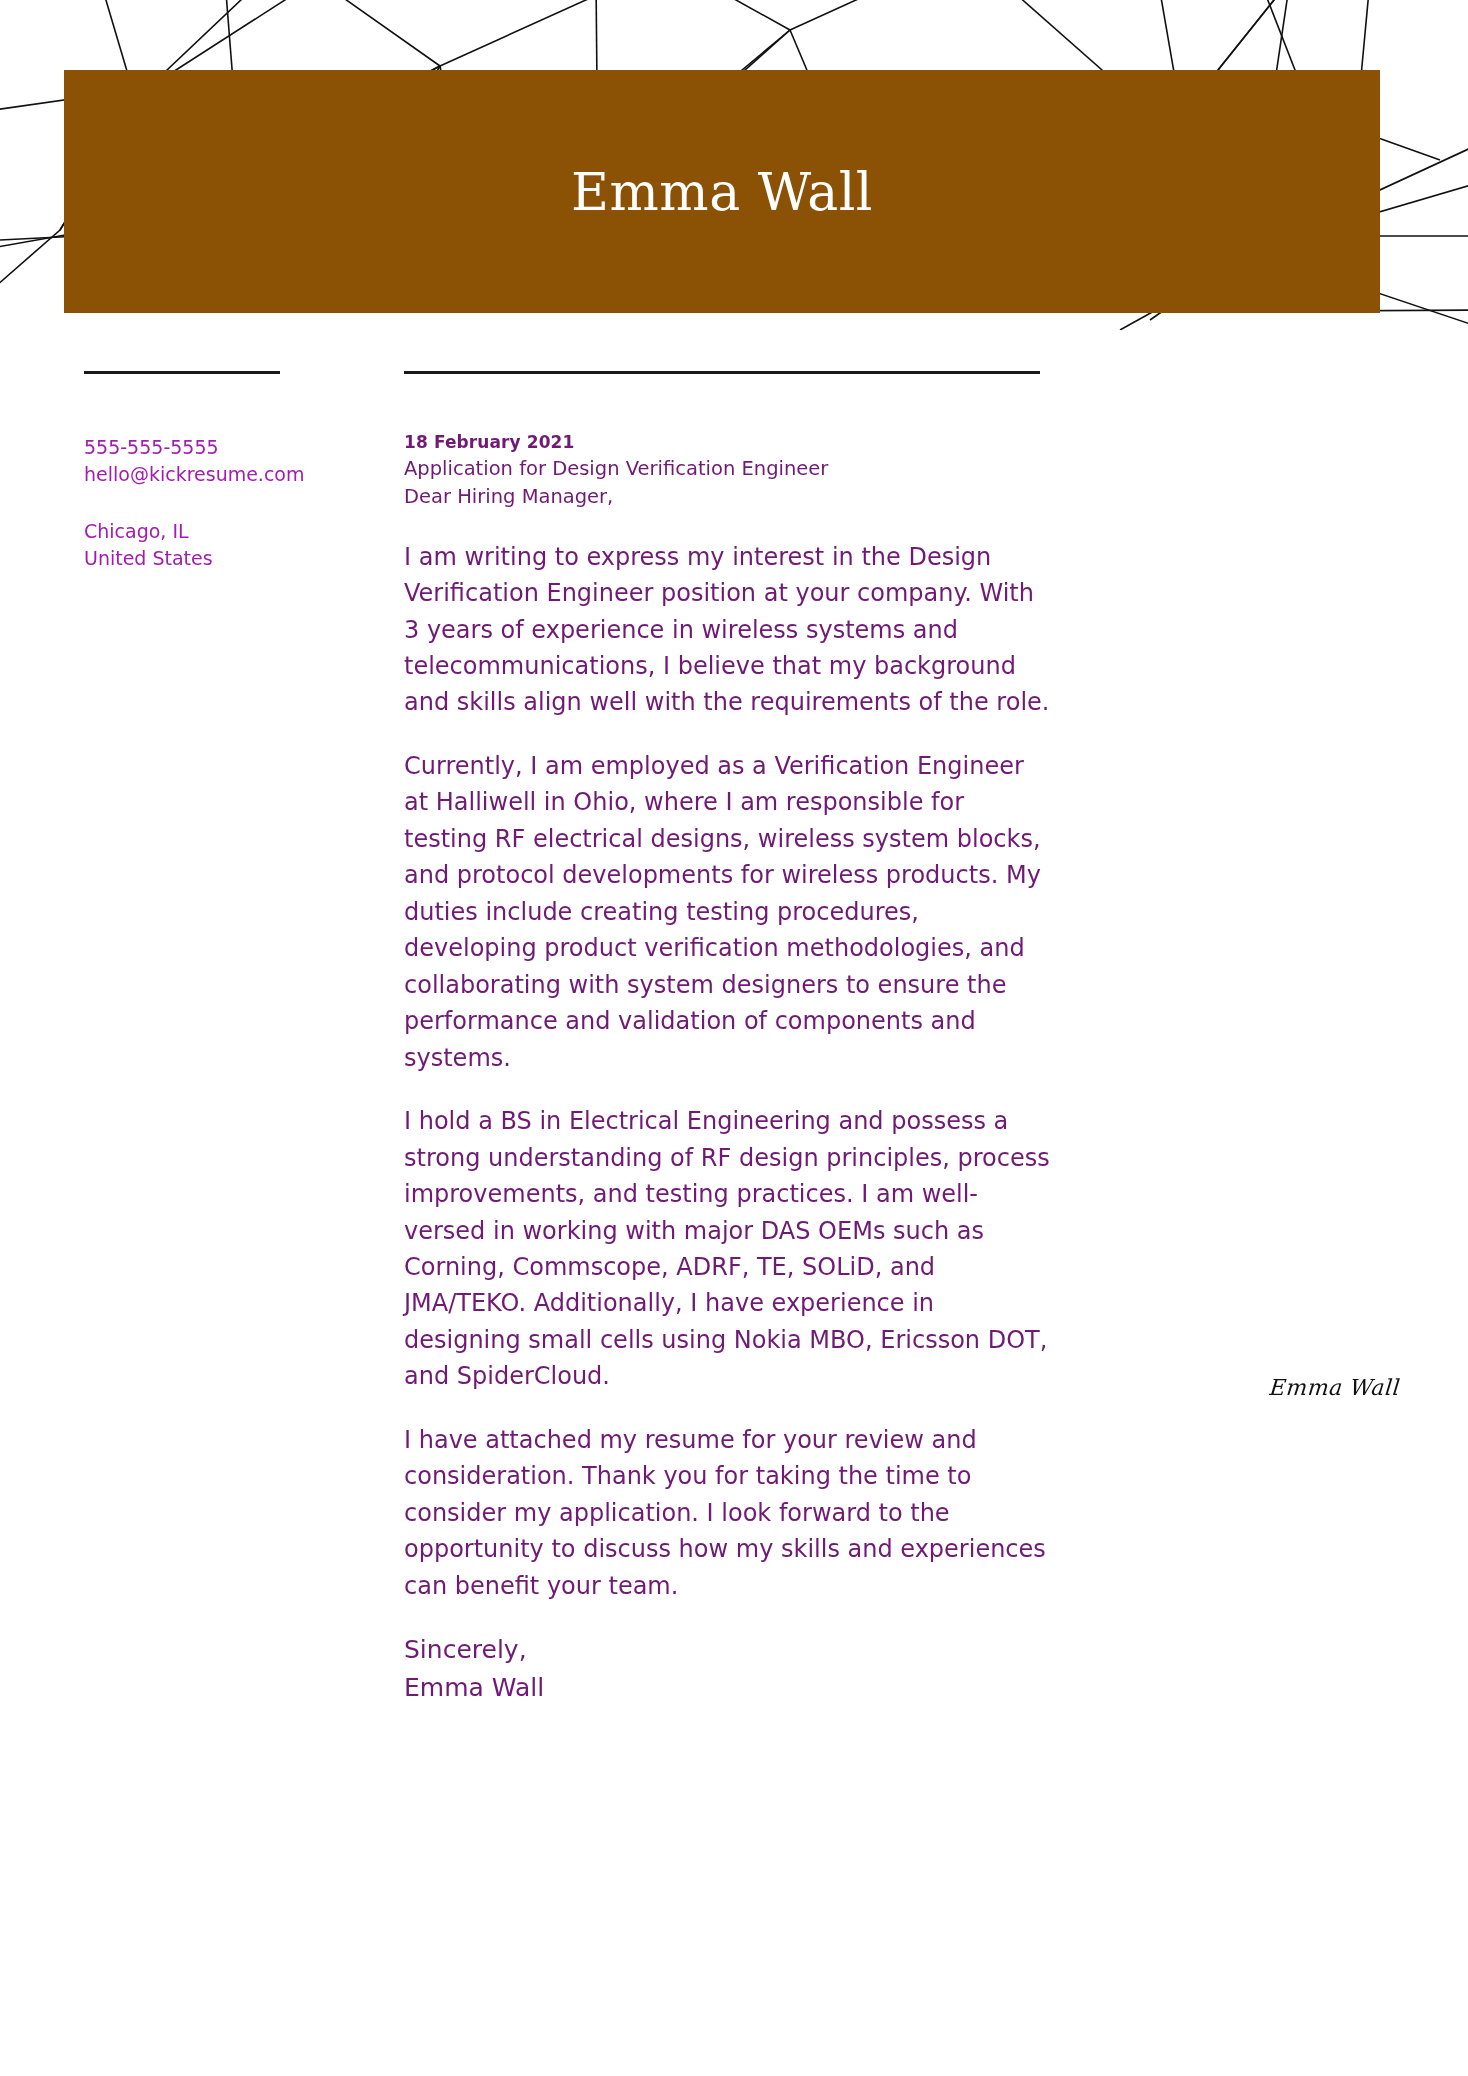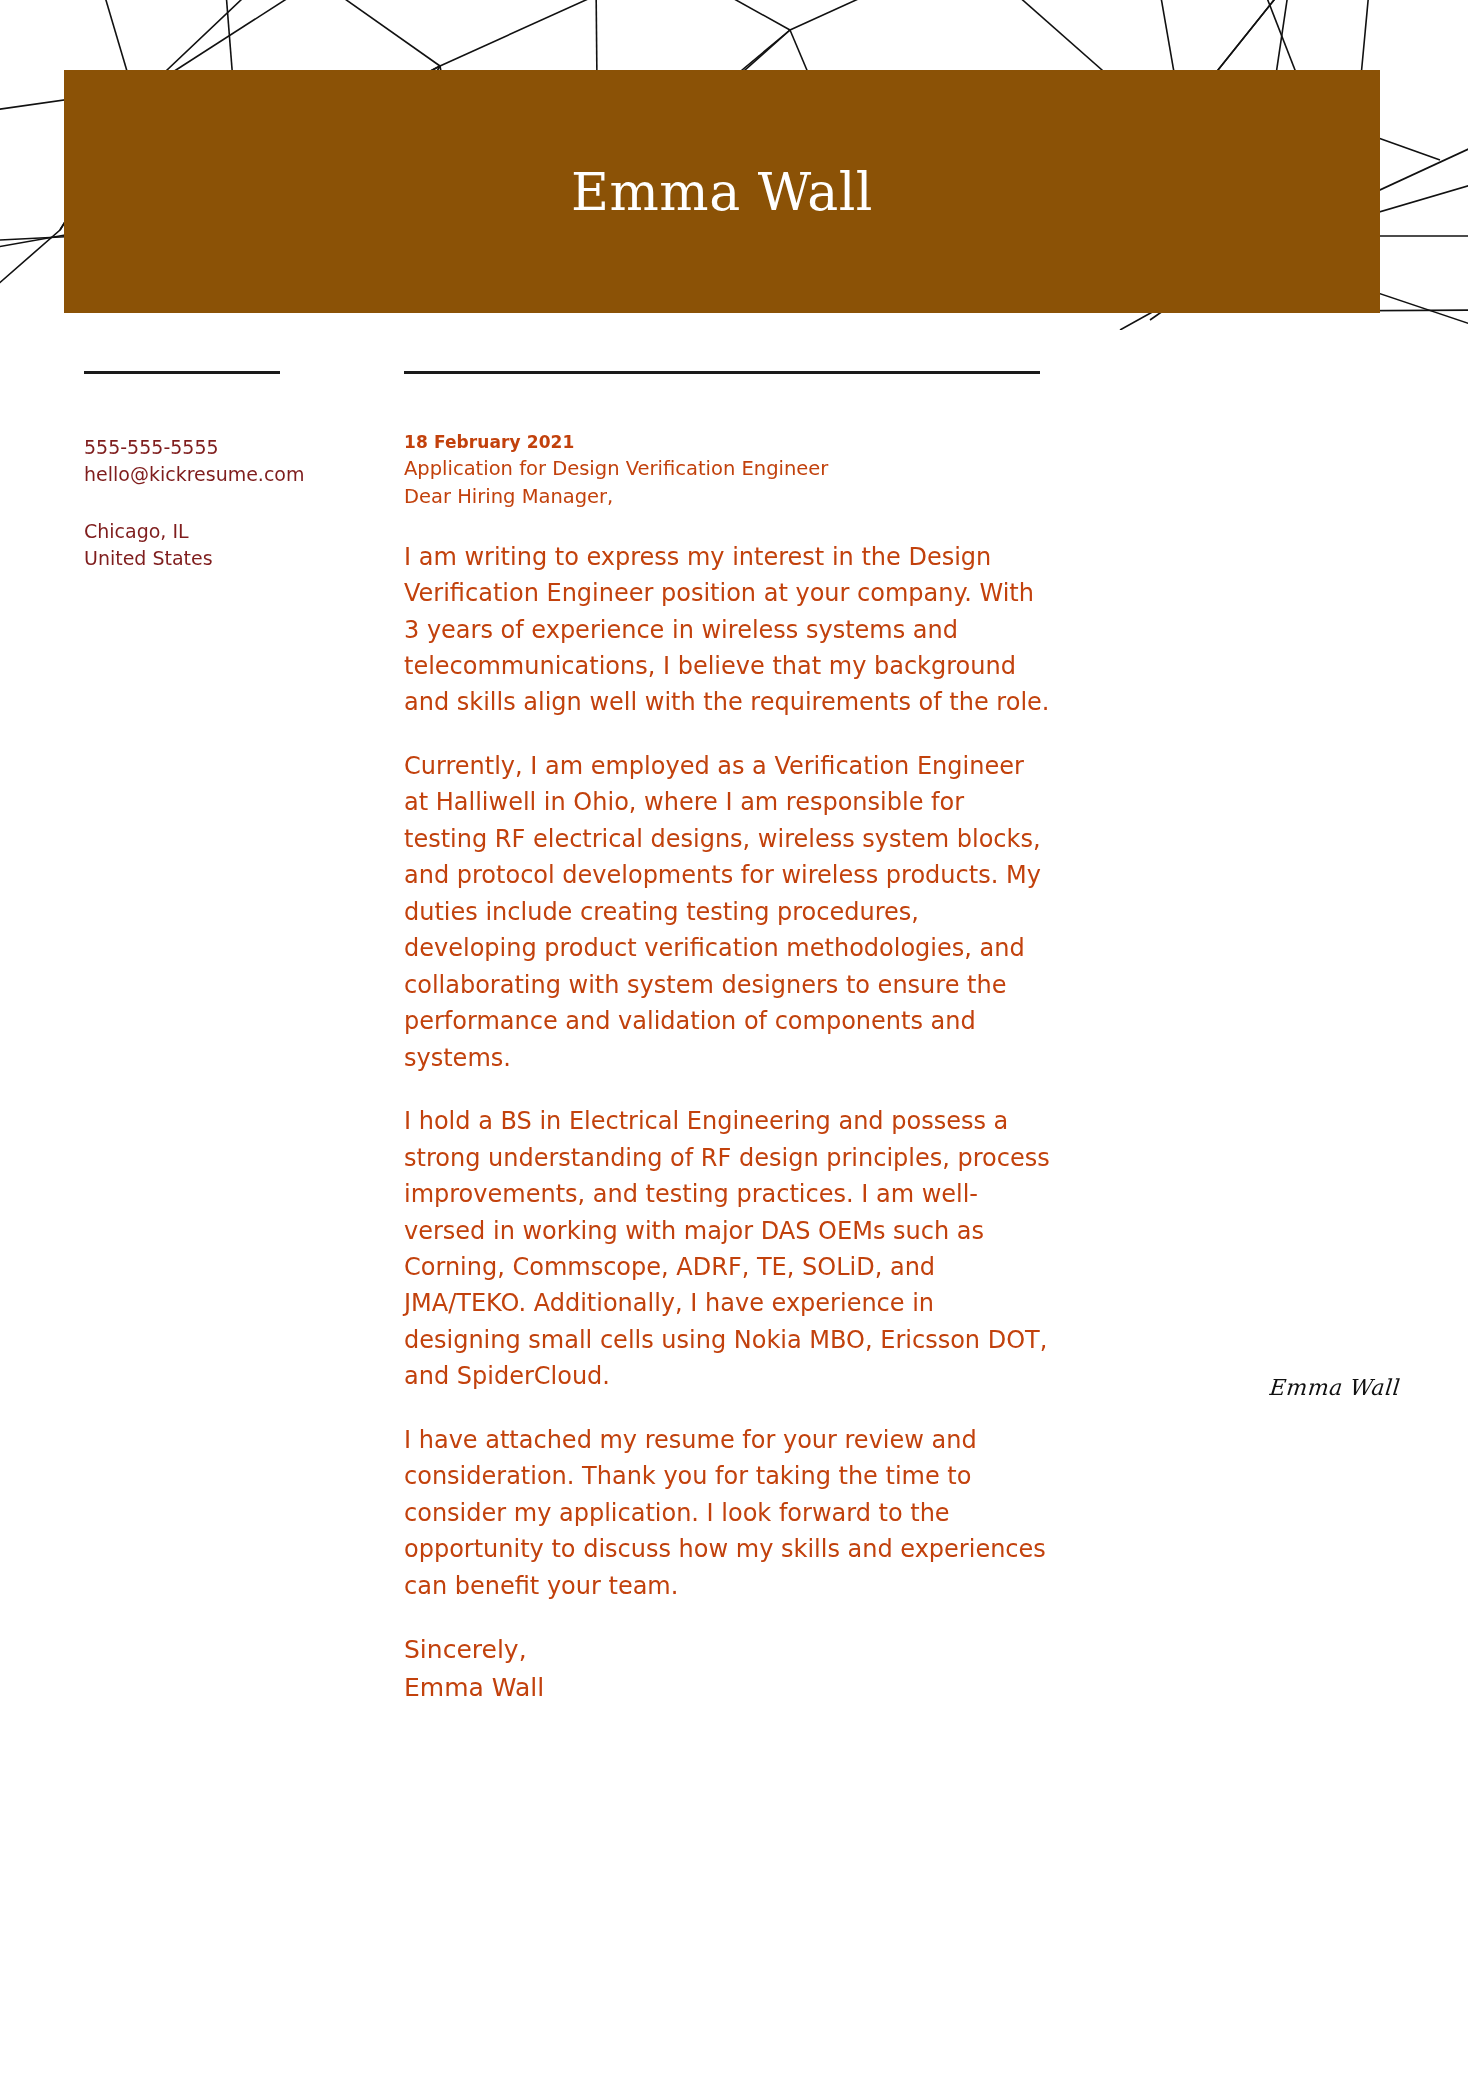--- a/index.html
+++ b/index.html
@@ -62,34 +62,34 @@
 
   
   .aside {
     position: absolute;
     left: 84px;
     top: 434px;
     width: 270px;
     z-index: 4;
   }
   .aside-block {
-    color: #7f1d1d;
+    color: #a21caf;
     font-size: 19px;
     line-height: 1.42;
     margin-bottom: 30px;
   }
   .aside-block div { white-space: nowrap; }
 
   .letter {
     position: absolute;
     left: 404px;
     top: 430px;
     width: 648px;
     z-index: 4;
-    color: #c2410c;
+    color: #701a75;
   }
   .letter-date {
     font-size: 17px;
     font-weight: bold;
     line-height: 1.45;
     letter-spacing: 0.1px;
   }
   .letter-subject {
     font-size: 19.5px;
     line-height: 1.42;

